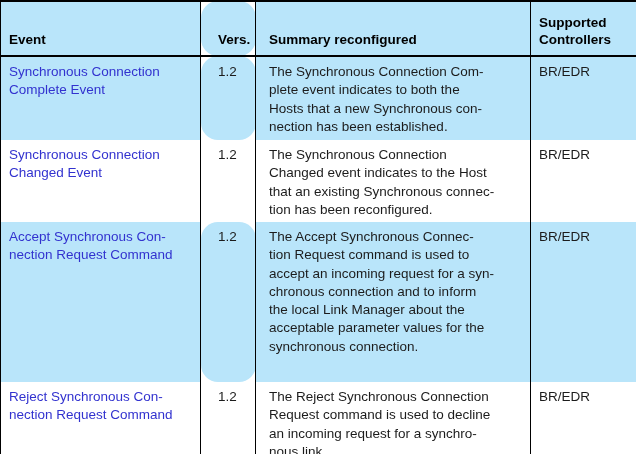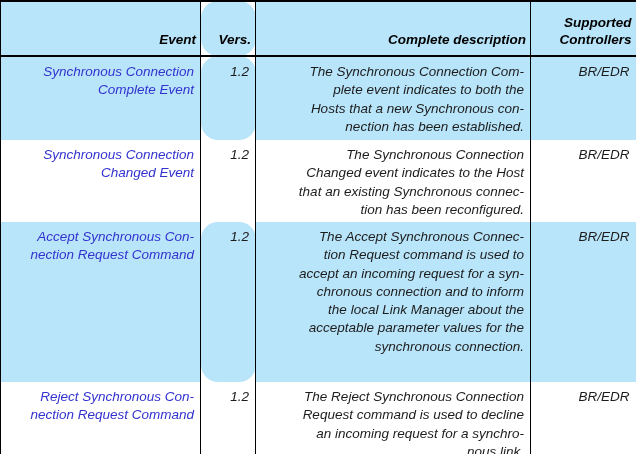--- a/index.html
+++ b/index.html
@@ -22,25 +22,24 @@
     border-left: 1px solid #000000;
     border-right: 2px solid #000000;
   }
   col.c-name  { width: 200px; }
   col.c-vers  { width: 55px;  }
   col.c-summ  { width: 275px; }
   col.c-ctrl  { width: 106px; }
 
   th, td {
     font-size: 13.5px;
-    text-align: right;
+    text-align: left;
     white-space: pre-line;
     box-sizing: border-box;
     overflow: hidden;
-    font-style: italic;
   }
   th + th, td + td { border-left: 1px solid #000000; }
 
   thead th {
     background: #b9e5fa;
     color: #000000;
     font-weight: bold;
     line-height: 17px;
     vertical-align: bottom;
     height: 55px;
@@ -85,21 +84,21 @@
     <colgroup>
       <col class="c-name">
         <col class="c-vers">
         <col class="c-summ">
         <col class="c-ctrl">
     </colgroup>
     <thead>
       <tr>
         <th>Event</th>
         <th class="p-vers">Vers.</th>
-        <th class="p-summ">Complete description</th>
+        <th class="p-summ">Summary reconfigured</th>
         <th class="p-ctrl">Supported
 Controllers</th>
       </tr>
     </thead>
     <tbody>
       <tr class="shaded r1">
         <td><span class="name-link">Synchronous Connection
 Complete Event</span></td>
         <td class="p-vers">1.2</td>
         <td class="p-summ">The Synchronous Connection Com-

